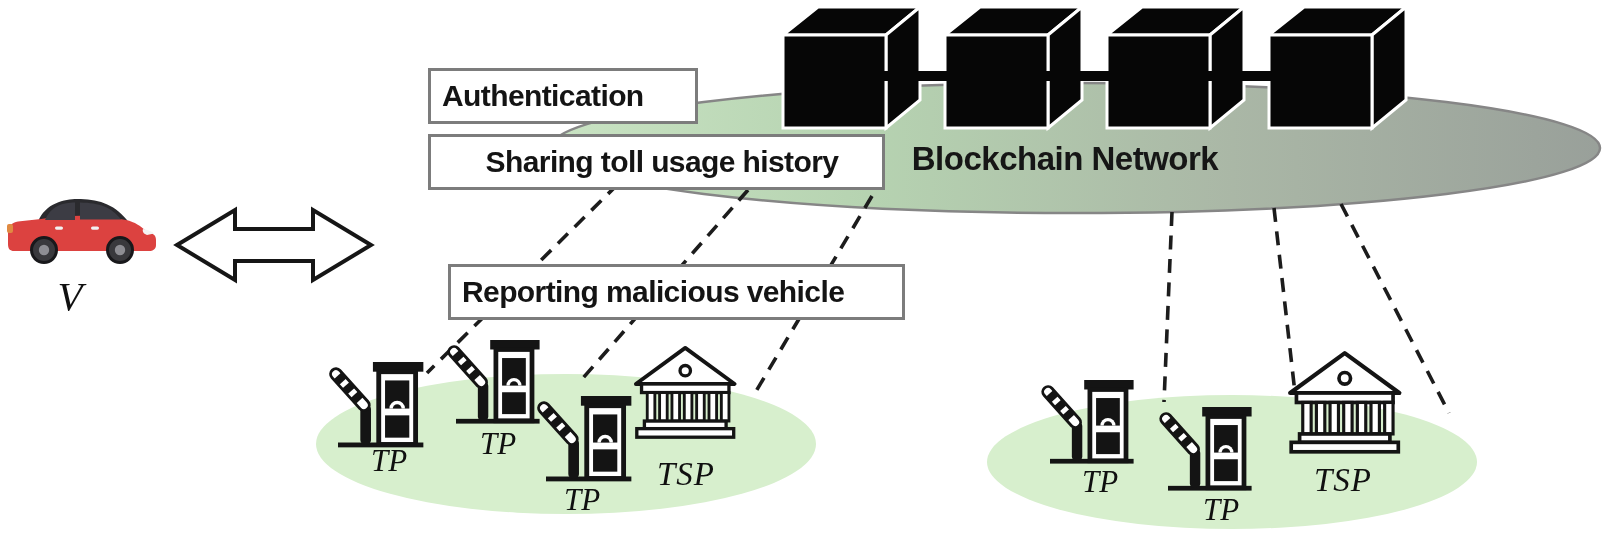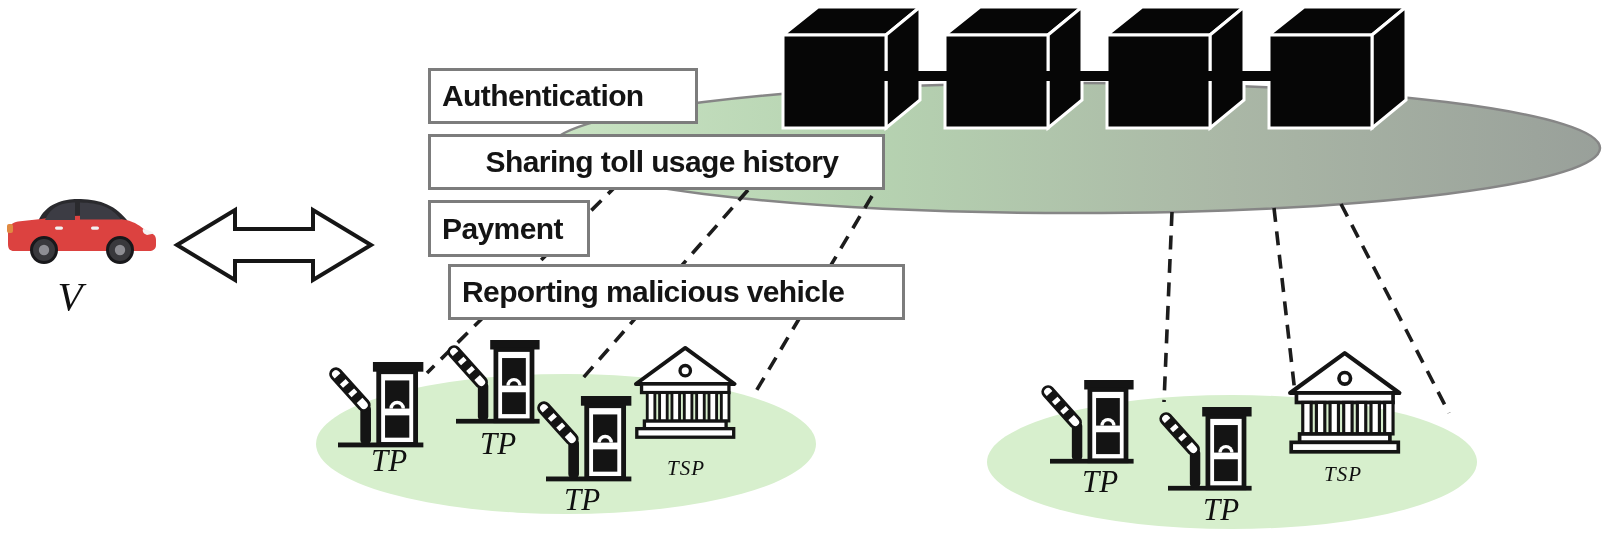--- a/index.html
+++ b/index.html
@@ -19,21 +19,21 @@
   }
   .bc-label {
     position:absolute; z-index:3; color:#161616; font-weight:700;
     font-size:33px; letter-spacing:-0.5px; text-align:center; white-space:nowrap;
   }
   .entity-label {
     position:absolute; z-index:3;
     font-family:"Liberation Serif", serif; font-style:italic;
     color:#101010; text-align:center; font-size:31px; white-space:nowrap;
   }
-  .entity-label.tsp { font-size:21px; letter-spacing:1px; }
+  .entity-label.tsp { font-size:33px; letter-spacing:1px; }
   .entity-label.v   { font-size:41px; }
 </style>
 </head>
 <body>
 
 <div class="canvas">
 
   <svg class="shape-layer" width="1605" height="535" viewBox="0 0 1605 535" xmlns="http://www.w3.org/2000/svg">
     <defs>
       <linearGradient id="bcgrad" x1="0%" y1="0%" x2="100%" y2="0%">
@@ -132,27 +132,25 @@
     <use href="#booth" transform="translate(1168,407) scale(0.95)"></use>
     <use href="#bank" transform="translate(1287,351) scale(1.05)"></use>
   </svg>
 
   <div class="label-box" style="left:428px; top:68px;  width:270px; height:56px;">
     <span>Authentication</span>
   </div>
   <div class="label-box" style="left:428px; top:134px; width:457px; height:56px;justify-content:center;">
     <span>Sharing toll usage history</span>
   </div>
-  <div class="label-box" style="left:428px; top:200px; width:162px; height:57px;">
-    <span>Payment</span>
-  </div>
   <div class="label-box" style="left:448px; top:264px; width:457px; height:56px;">
     <span>Reporting malicious vehicle</span>
   </div>
 
+  <div class="bc-label" style="left:890px; top:140px; width:350px;">Blockchain Network</div>
 
   <div class="entity-label v" style="left:30px; top:272px; width:80px;">V</div>
 
   <div class="entity-label" style="left:339px; top:443px; width:100px;">TP</div>
   <div class="entity-label" style="left:448px; top:426px; width:100px;">TP</div>
   <div class="entity-label" style="left:532px; top:482px; width:100px;">TP</div>
   <div class="entity-label tsp" style="left:626px; top:456px; width:120px;">TSP</div>
 
   <div class="entity-label" style="left:1050px; top:464px; width:100px;">TP</div>
   <div class="entity-label" style="left:1171px; top:492px; width:100px;">TP</div>

